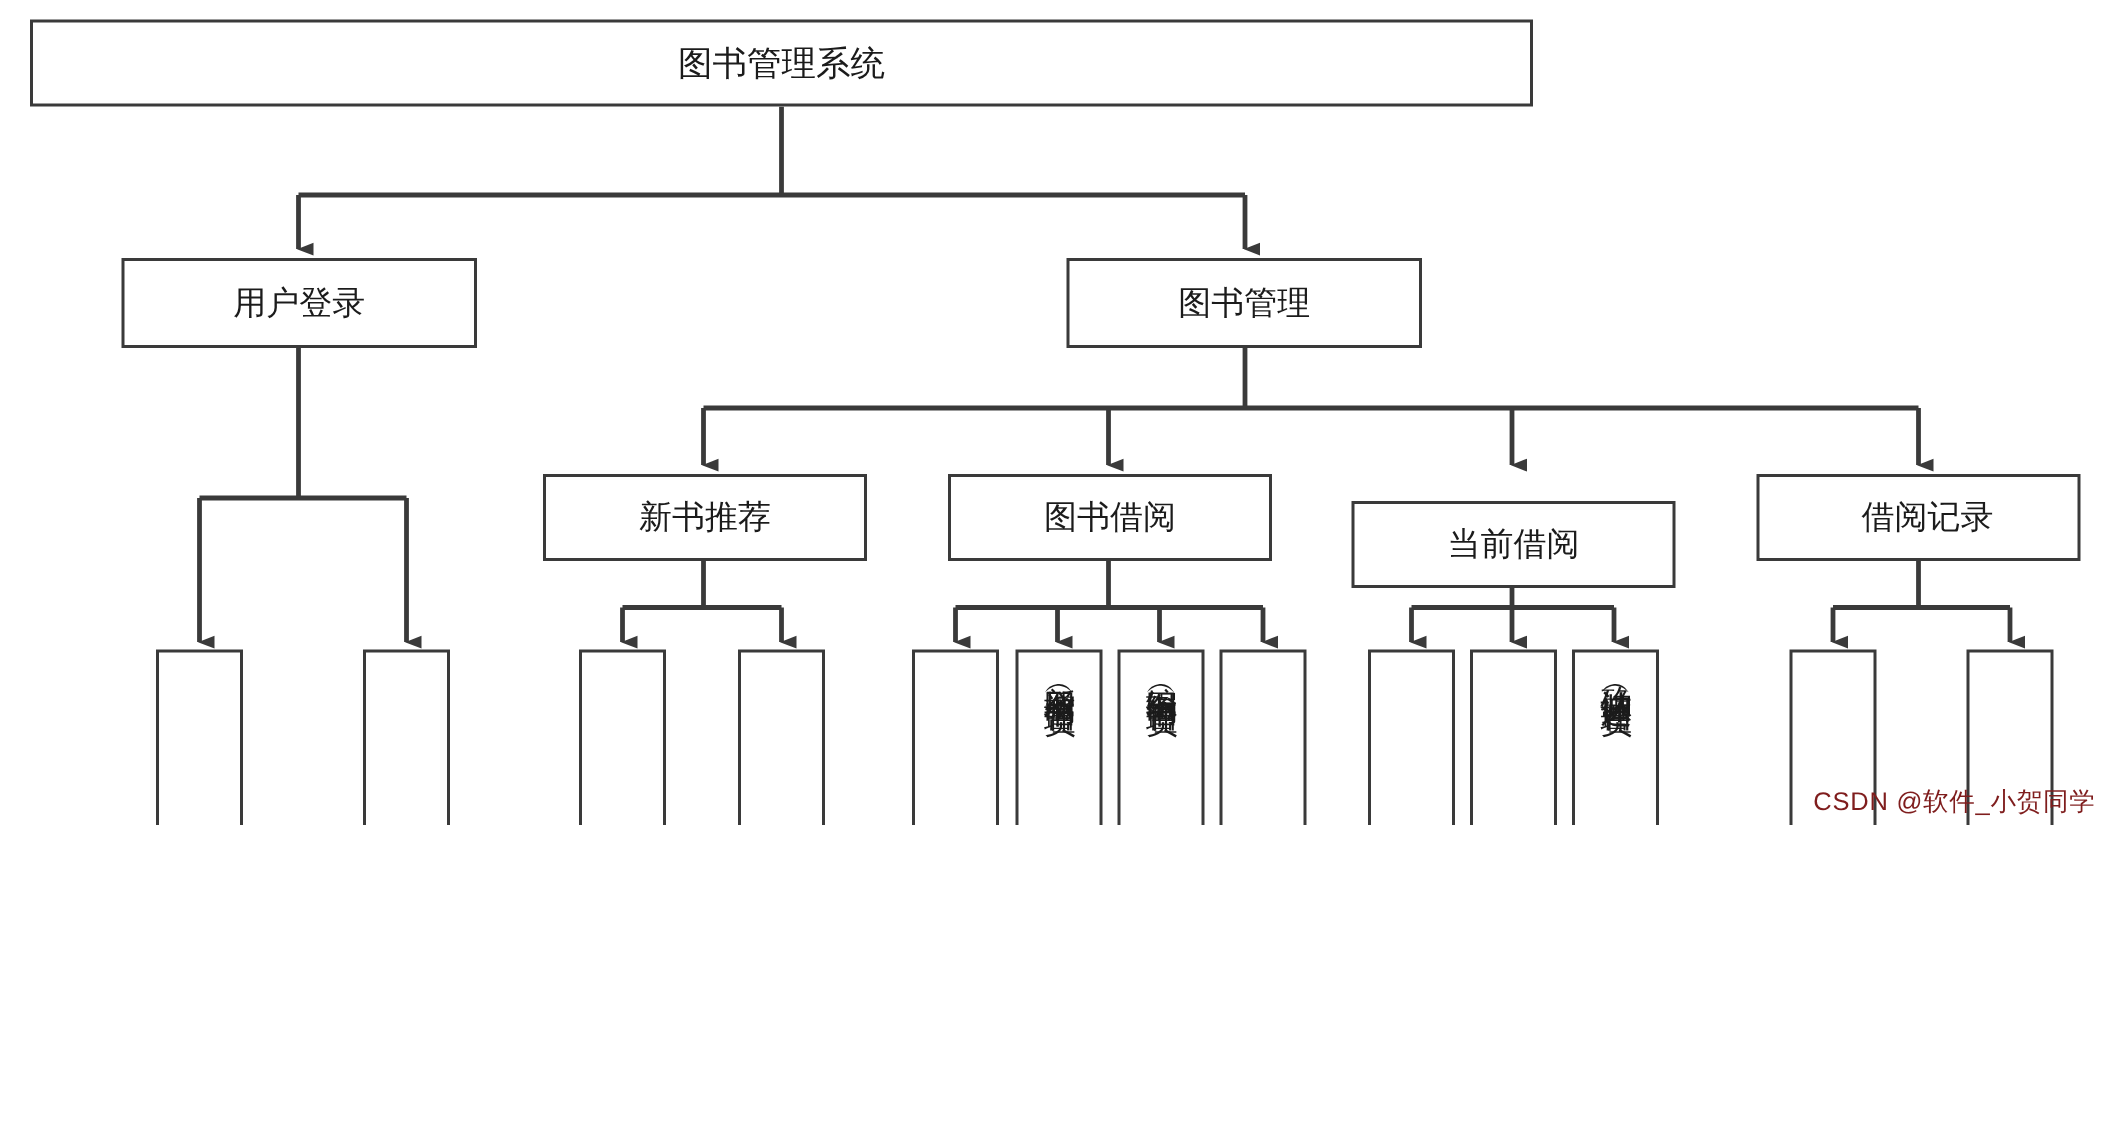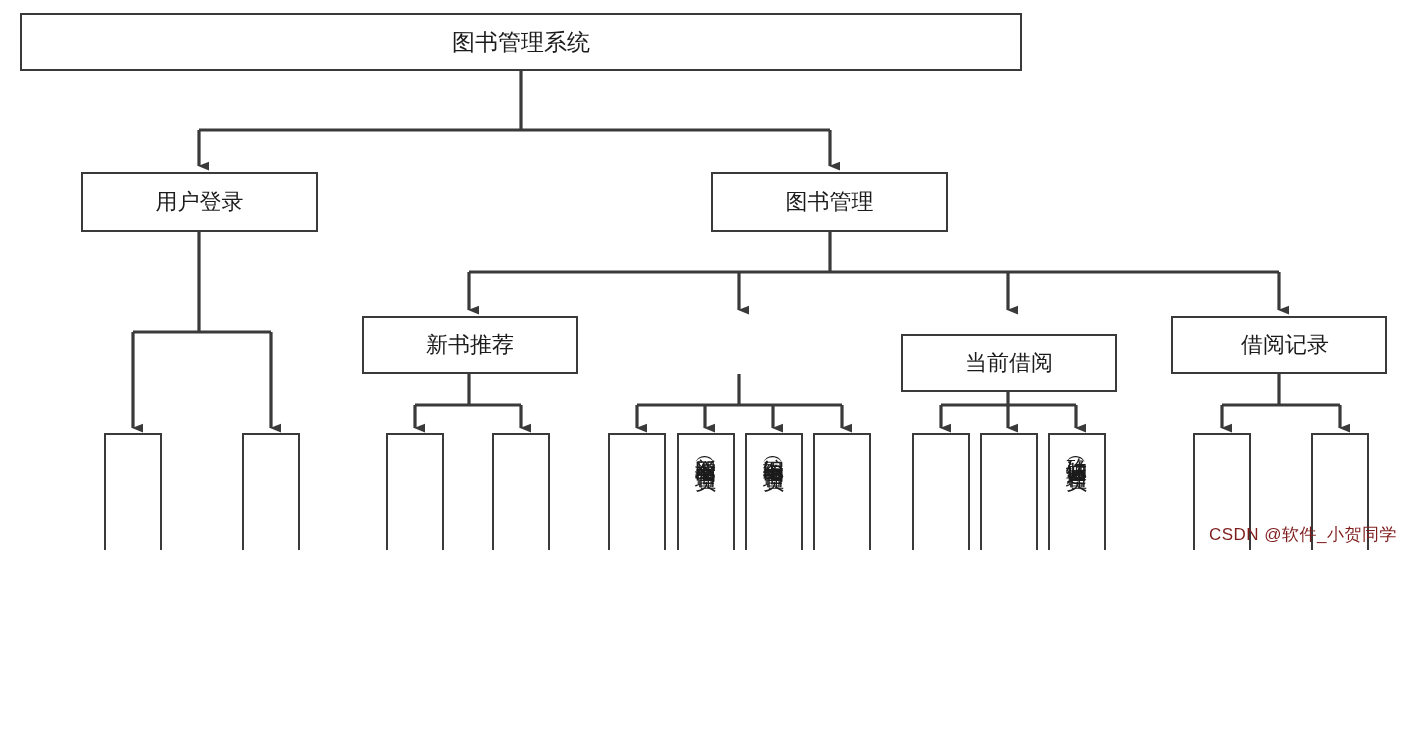--- a/index.html
+++ b/index.html
@@ -161,20 +161,23 @@
   </div>
 
   <div class="node level-1" style="left:711px; top:172px; width:237px; height:60px;">
     <span class="node-label">图书管理</span>
   </div>
 
   <div class="node level-2" style="left:362px; top:316px; width:216px; height:58px;">
     <span class="node-label">新书推荐</span>
   </div>
 
+  <div class="node level-2" style="left:632px; top:316px; width:216px; height:58px;">
+    <span class="node-label">图书借阅</span>
+  </div>
 
   <div class="node level-2" style="left:901px; top:334px; width:216px; height:58px;">
     <span class="node-label">当前借阅</span>
   </div>
 
   <div class="node level-2" style="left:1171px; top:316px; width:216px; height:58px;padding-left:12px;">
     <span class="node-label">借阅记录</span>
   </div>
 
   <div class="node leaf centered" style="left:104px; top:433px; width:58px; height:303px;">

